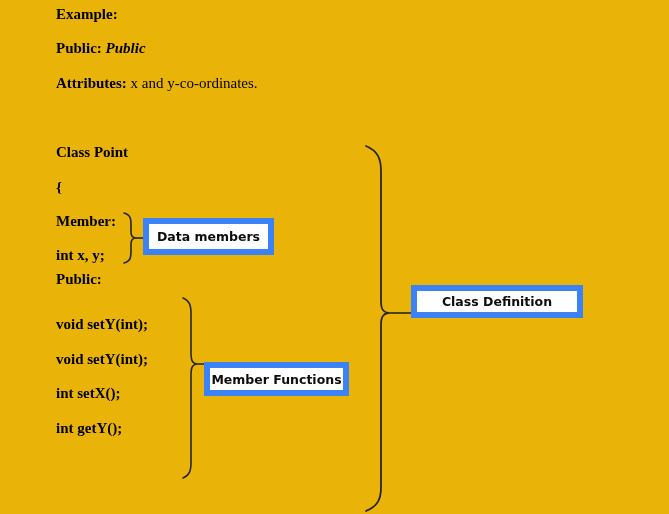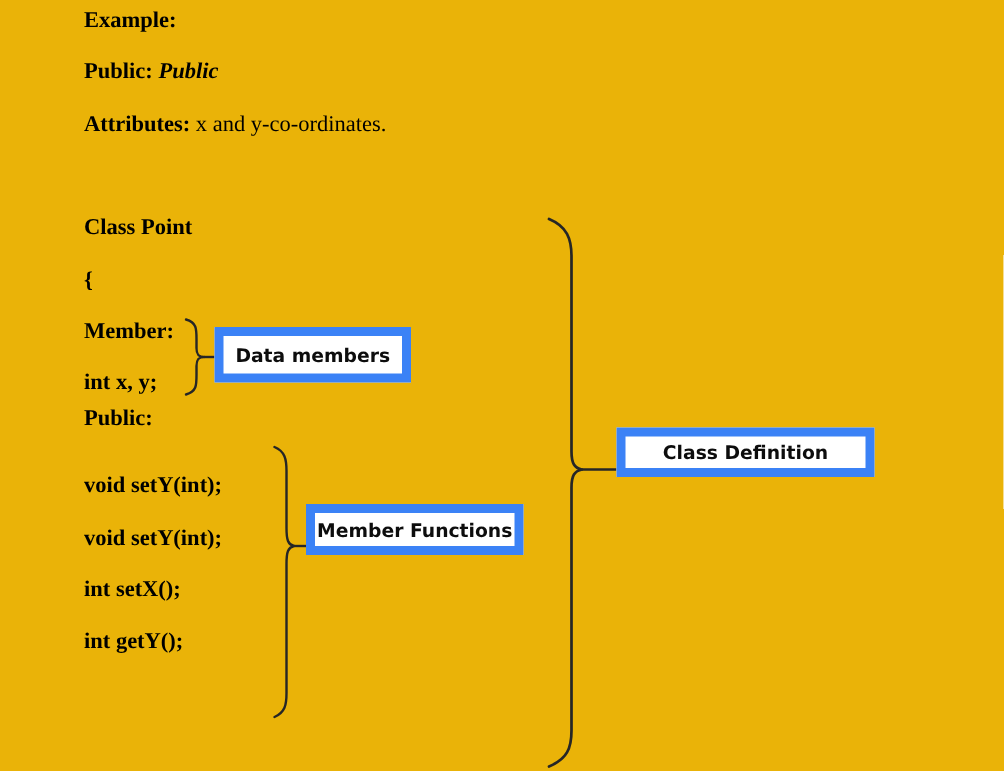--- a/index.html
+++ b/index.html
@@ -65,21 +65,21 @@
     text-align: center;
   }
   #box-data-members {
     left: 143px;
     top: 218px;
     width: 131px;
     height: 37px;
   }
   #box-member-functions {
     left: 204px;
-    top: 336px;
+    top: 362px;
     width: 145px;
     height: 34px;
   }
   #box-class-definition {
     left: 411px;
     top: 285px;
     width: 172px;
     height: 33px;
   }
 

